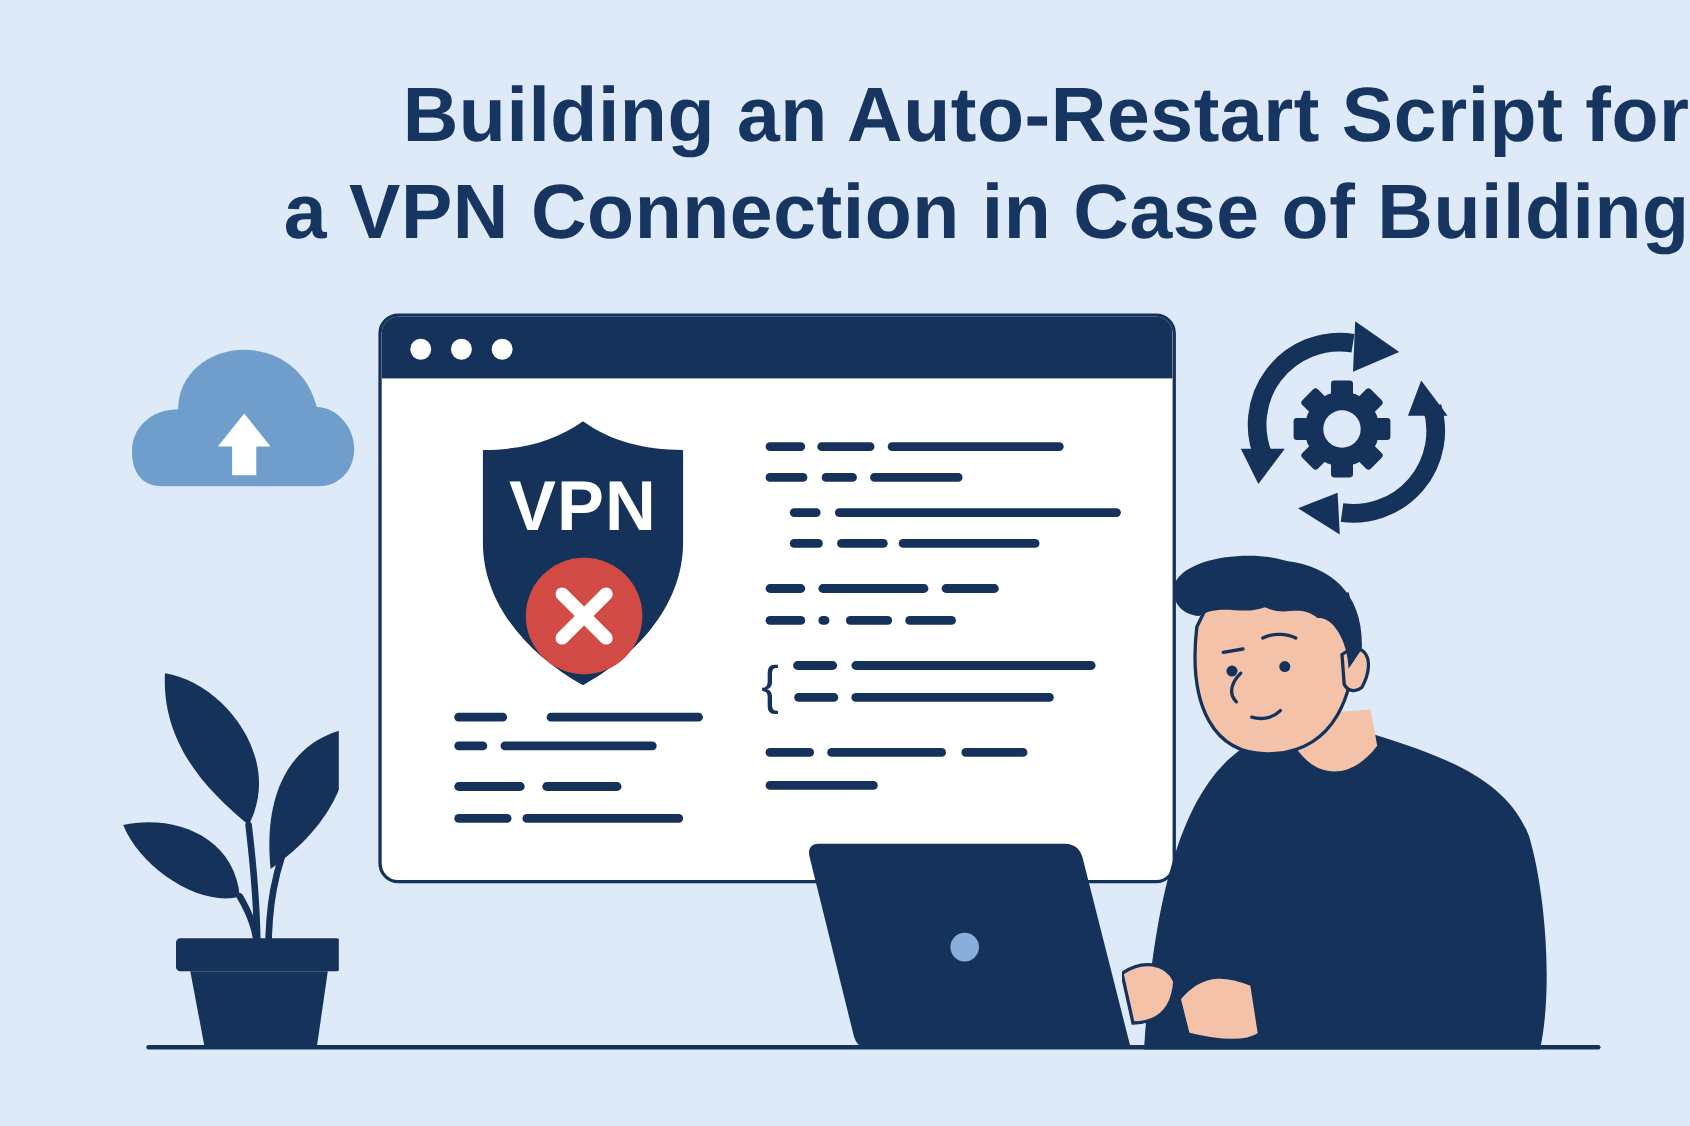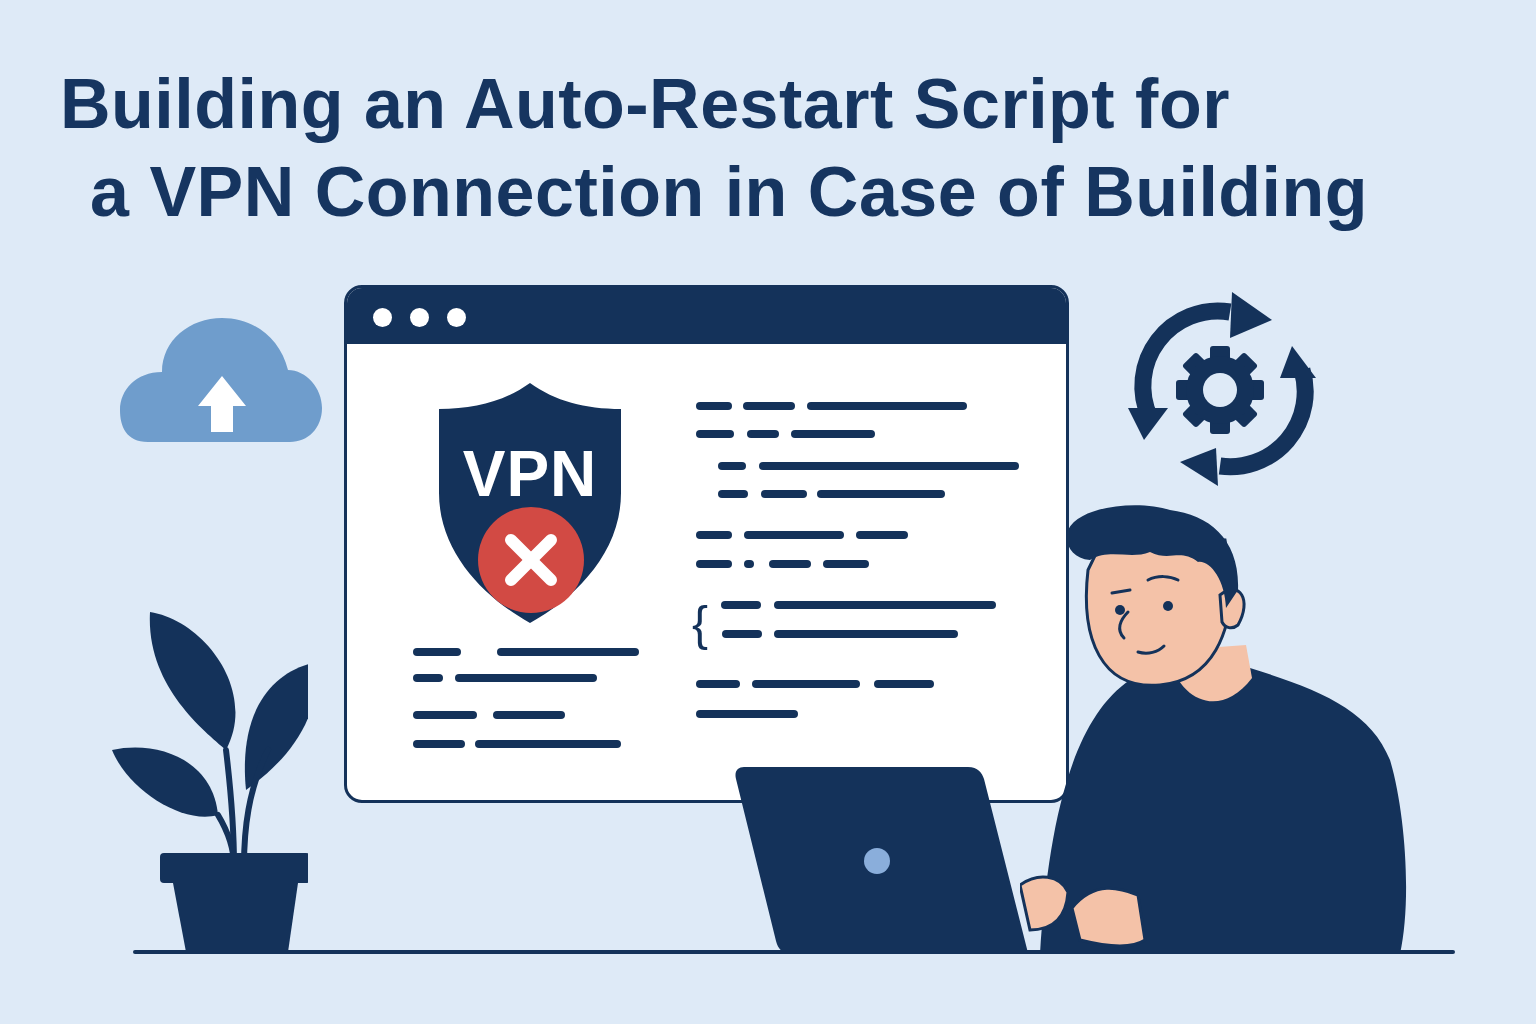--- a/index.html
+++ b/index.html
@@ -4,21 +4,21 @@
   <style>
     html, body { margin: 0; padding: 0; }
     body {
       width: 1536px; height: 1024px; overflow: hidden;
       background: #deeaf7;
       position: relative;
       font-family: "Liberation Sans", sans-serif;
     }
     .title {
       position: absolute; left: 0; width: 1536px; top: 60px;
-      text-align: left;
+      text-align: right;
       color: #163560;
       font-family: "Liberation Sans", sans-serif;
       font-weight: bold;
       font-size: 70px;
       line-height: 88px;
       letter-spacing: 0.5px;
     }
     .title .line { display: block; white-space: nowrap; }
     .title .l1 { padding-left: 60px; }
     .title .l2 { padding-left: 90px; }
@@ -43,21 +43,21 @@
     .code-line {
       position: absolute; height: 8px; border-radius: 4px; background: #14325a;
     }
     .shield {
       position: absolute; left: 88px; top: 95px; width: 190px; height: 240px;
     }
     .vpn-text {
       position: absolute; left: 88px; top: 135px; width: 190px;
       text-align: center; color: #ffffff;
       font-family: "Liberation Sans", sans-serif;
-      font-weight: bold; font-size: 64px; letter-spacing: 1px; margin-top: 14px;
+      font-weight: bold; font-size: 64px; letter-spacing: 1px;
     }
     .error-badge {
       position: absolute; left: 130px; top: 218px; width: 108px; height: 108px;
     }
     .brace {
       position: absolute; left: 345px; top: 312px; font-size: 48px; color: #14325a;
       font-family: "Liberation Sans", sans-serif; line-height: 1;
     }
     .abs { position: absolute; }
     .floor {

